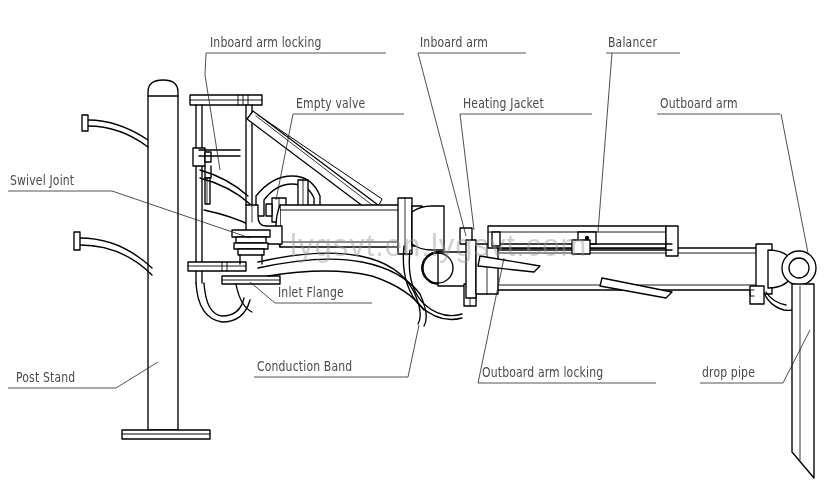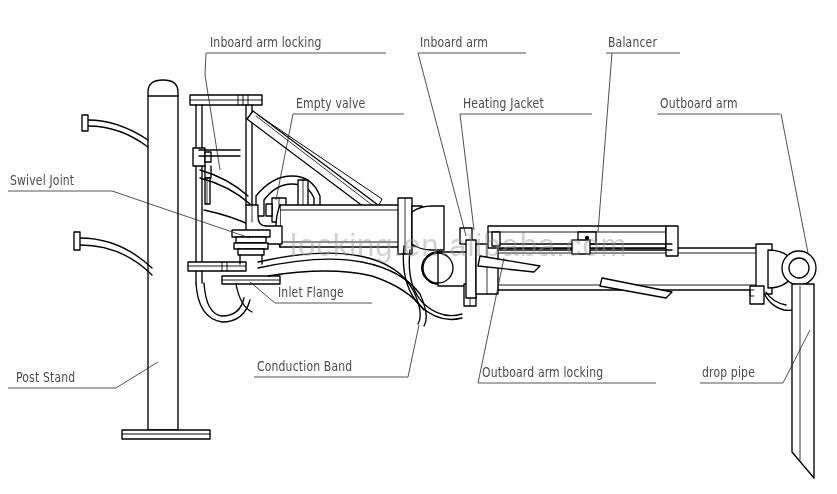--- a/index.html
+++ b/index.html
@@ -237,21 +237,21 @@
         <line x1="657" y1="114" x2="780" y2="114"></line>
         <line x1="8" y1="191" x2="112" y2="191"></line>
         <line x1="275" y1="303" x2="372" y2="303"></line>
         <line x1="8" y1="388" x2="116" y2="388"></line>
         <line x1="254" y1="377" x2="408" y2="377"></line>
         <line x1="478" y1="383" x2="656" y2="383"></line>
         <line x1="700" y1="383" x2="783" y2="383"></line>
       </g>
   </svg>
 
-  <div class="wm" style="left: 290px; top: 228px;">locking.en.alibaba.com</div>
+  <div class="wm" style="left: 290px; top: 228px;">lygsvt.en.lygsvt.com</div>
 
   <div id="labels">
       <div class="lbl" style="left: 210px; top: 34px;">Inboard arm locking</div>
       <div class="lbl" style="left: 420px; top: 34px;">Inboard arm</div>
       <div class="lbl" style="left: 608px; top: 34px;">Balancer</div>
       <div class="lbl" style="left: 296px; top: 95px;">Empty valve</div>
       <div class="lbl" style="left: 463px; top: 95px;">Heating Jacket</div>
       <div class="lbl" style="left: 660px; top: 95px;">Outboard arm</div>
       <div class="lbl" style="left: 10px; top: 172px;">Swivel Joint</div>
       <div class="lbl" style="left: 278px; top: 284px;">Inlet Flange</div>

